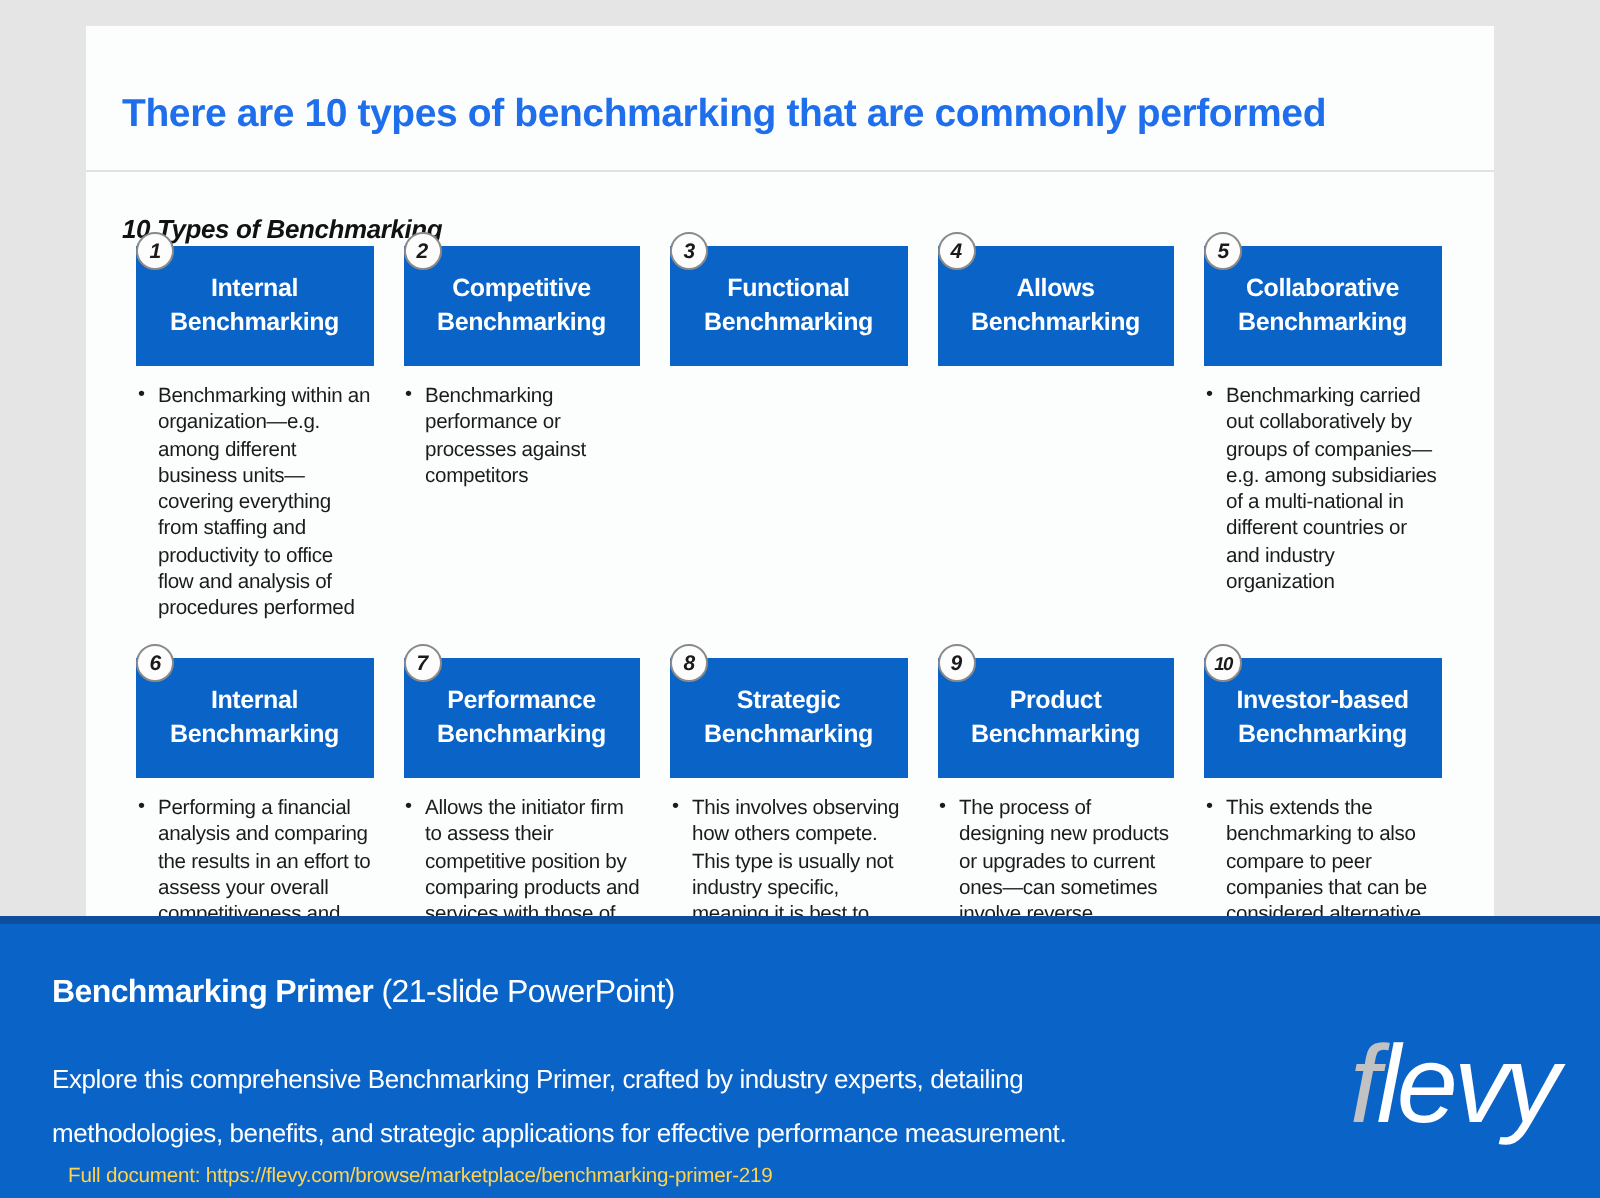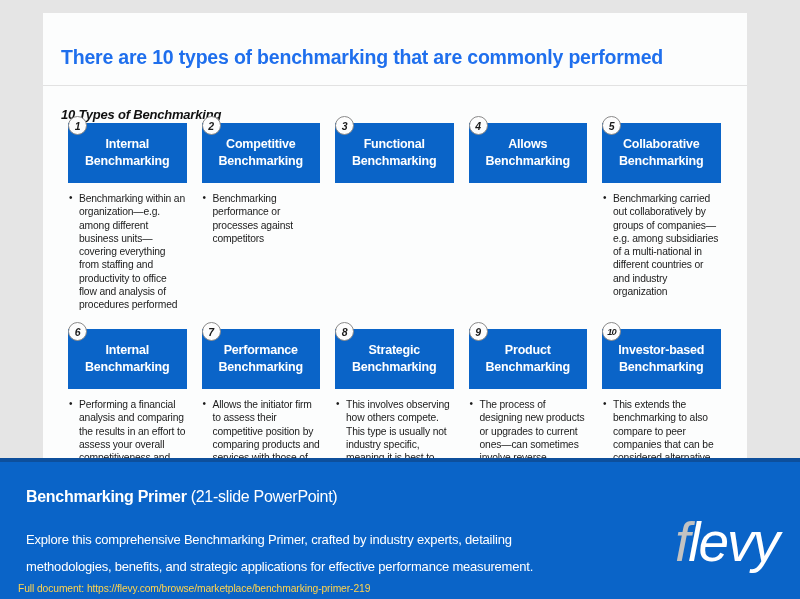--- a/index.html
+++ b/index.html
@@ -147,21 +147,21 @@
     left:26px; top:64px;
     width:560px;
     font-size:13px;
     line-height:27px;
     color:#ffffff;
     letter-spacing:-0.2px;
   }
 
   #banner-url {
     position:absolute;
-    left:18px; top:121px;
+    left:34px; top:121px;
     font-size:10.3px;
     color:#ffd34d;
     letter-spacing:-0.1px;
   }
 
   #logo {
     position:absolute;
     right:22px; top:53px;
     font-size:55px;
     font-weight:normal;

